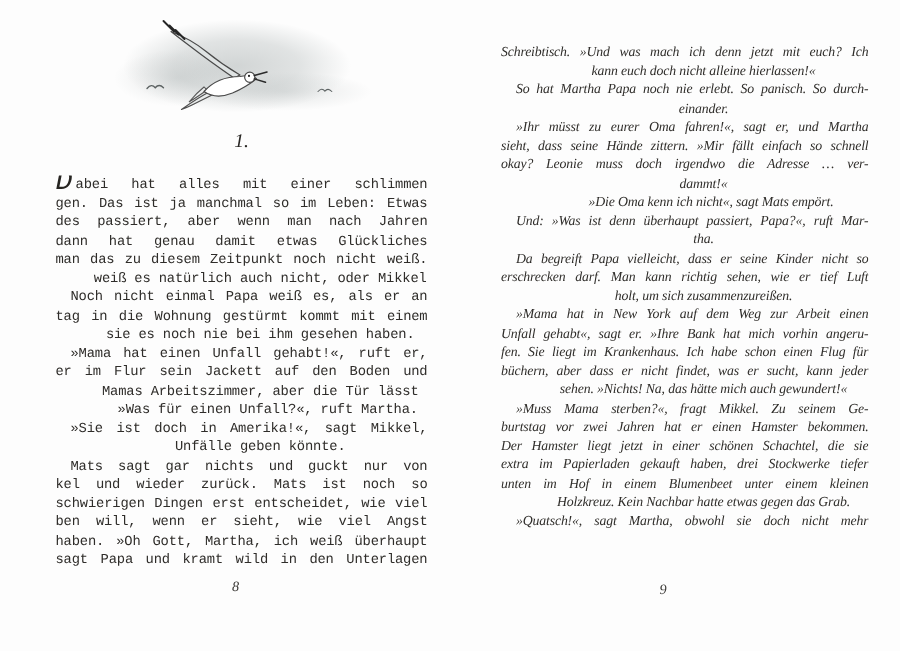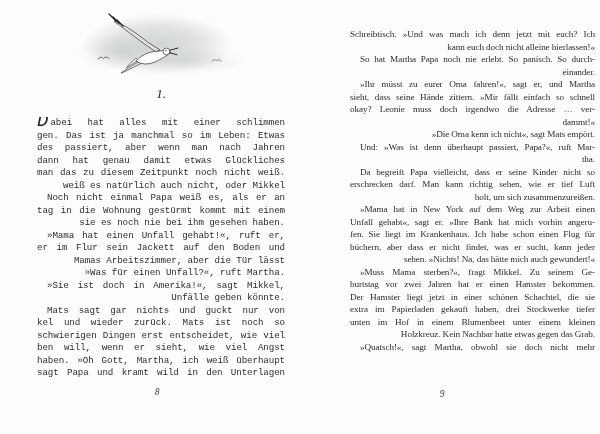--- a/index.html
+++ b/index.html
@@ -8,27 +8,27 @@
     background:#fdfdfd;color:#2f2d2a;
     font-family:"Liberation Serif","DejaVu Serif",serif;
   }
   .illustration{position:absolute;left:70px;top:4px;width:180px;height:82px;}
   .chapter-num{
     position:absolute;left:37px;top:86px;width:248px;text-align:center;
     font-style:italic;font-size:13px;color:#2a2825;
   }
   .textblock{position:absolute;}
   .textblock.left{left:37px;top:117px;width:248px;font-family:Liberation Mono, monospace;}
-  .textblock.right{left:350px;top:28px;width:245px;}
+  .textblock.right{left:334px;top:28px;width:245px;font-style:italic;}
   .line{
     height:12.5px;line-height:12.5px;font-size:9.2px;letter-spacing:-0.1px;
     overflow:hidden;color:#2f2d2a;
   }
   .line.j{text-align:justify;text-align-last:justify;}
-  .line.nj{text-align:right;margin-left:25px;}
+  .line.nj{text-align:center;margin-left:25px;}
   .line.in{padding-left:10px;}
   .dropcap{
     display:inline-block;font-style:italic;font-size:19px;line-height:0;
     letter-spacing:0;padding-right:2px;position:relative;top:1px;color:#262421;
   }
   .pagenum{
     position:absolute;font-style:italic;font-size:9.5px;color:#3a3835;
     width:240px;text-align:center;
   }
   .pagenum.left{left:37px;top:387px;}

